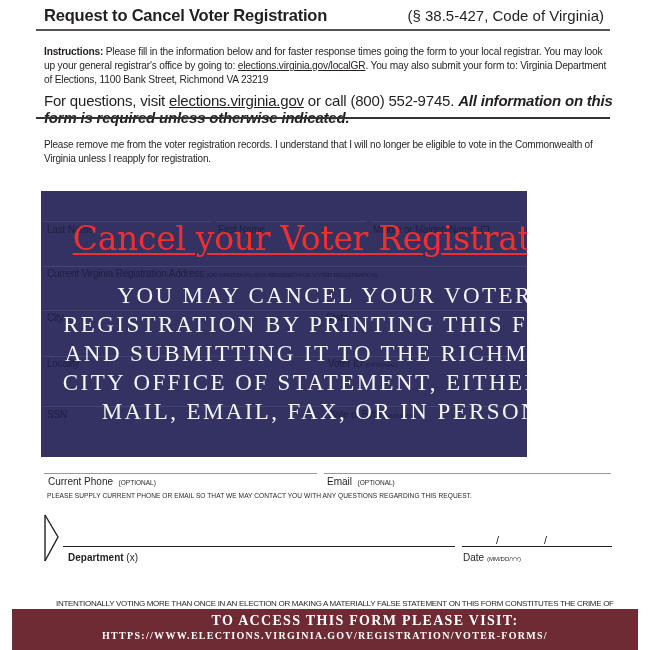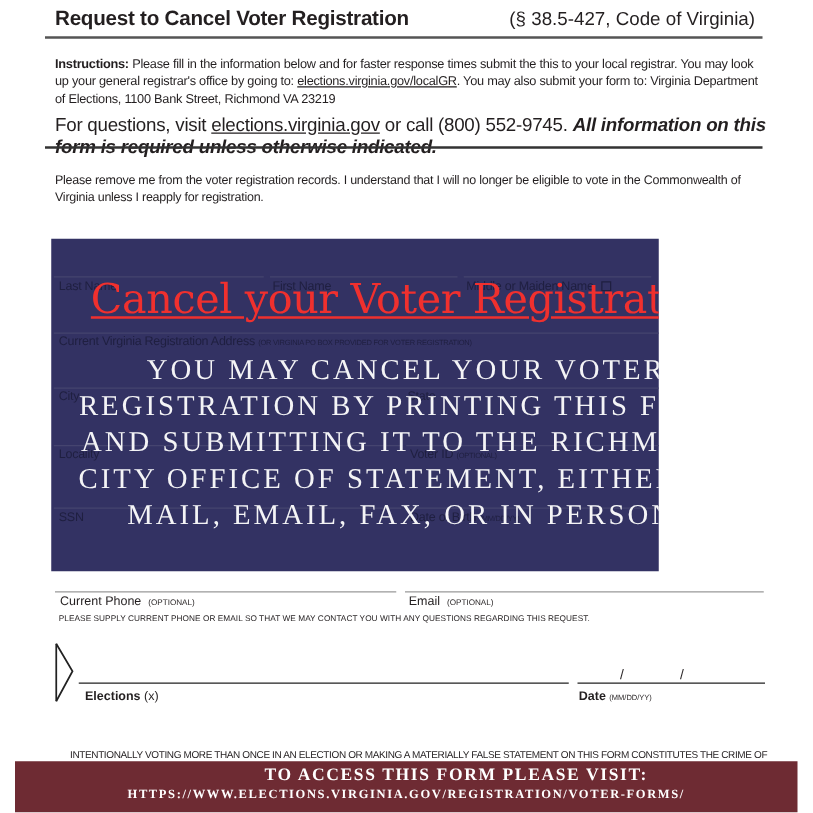--- a/index.html
+++ b/index.html
@@ -31,39 +31,39 @@
   .lbl small { font-size: 6.5px; }
   .note { left: 47px; top: 492px; font-size: 6.6px; letter-spacing: 0.05px; }
   .sig-arrow { left: 43px; top: 513px; }
   .sig-line { left: 63px; top: 546px; width: 392px; height: 1px; background: #222; }
   .date-line { left: 462px; top: 546px; width: 150px; height: 1px; background: #222; }
   .slash1 { left: 496px; top: 534px; font-size: 11px; }
   .slash2 { left: 544px; top: 534px; font-size: 11px; }
   .sig-lbl { left: 68px; top: 552px; font-size: 10px; }
   .sig-lbl b { font-weight: bold; }
   .date-lbl { left: 463px; top: 552px; font-size: 10px; }
-  .date-lbl b { font-weight: bold; }
+  .date-lbl b { font-weight: normal; }
   .date-lbl small { font-size: 6px; }
 
   .fraud-h { left: 54px; top: 610px; font-size: 8.5px; font-weight: bold; letter-spacing: -0.3px; }
   .fraud-t { left: 56px; top: 598px; width: 560px; font-size: 8px; line-height: 11px; letter-spacing: -0.3px; }
   .banner { left: 12px; top: 609px; width: 626px; height: 41px; background: #6e2b33; }
   .banner-t1 { position: absolute; left: 0; top: 4px; width: 100%; text-align: center; font-family: "Liberation Serif", serif; font-weight: bold; font-size: 14px; color: #ffffff; letter-spacing: 1.3px; margin-left: 40px; }
   .banner-t2 { position: absolute; left: 0; top: 21px; width: 100%; text-align: center; font-family: "Liberation Serif", serif; font-weight: bold; font-size: 10px; color: #ffffff; letter-spacing: 1.3px; }
 </style>
 </head>
 <body>
 
 <div class="abs title">Request to Cancel Voter Registration</div>
 <div class="abs code">(§ 38.5-427, Code of Virginia)</div>
 <div class="abs hr1"></div>
 
 <div class="abs instr">
   <b>Instructions:</b>
-  <span>Please fill in the information below and for faster response times submit the this to your local registrar.  You may look up your general registrar's office by going to:</span>
+  <span>Please fill in the information below and for faster response times going the form to your local registrar.  You may look up your general registrar's office by going to:</span>
   <a>elections.virginia.gov/localGR</a><span>.  You may also submit your form to:  Virginia Department of Elections, 1100 Bank Street, Richmond VA 23219</span>
 </div>
 
 <div class="abs q">
   <span>For questions, visit</span>
   <a>elections.virginia.gov</a>
   <span>or call (800) 552-9745.</span>
   <i>All information on this form is required unless otherwise indicated.</i>
 </div>
 <div class="abs hr2"></div>
@@ -110,21 +110,21 @@
 <div class="abs note">PLEASE SUPPLY CURRENT PHONE OR EMAIL SO THAT WE MAY CONTACT YOU WITH ANY QUESTIONS REGARDING THIS REQUEST.</div>
 
 <svg class="abs sig-arrow" width="18" height="50" viewBox="0 0 18 50">
   <polyline points="2,2 15,24 2,48" fill="none" stroke="#222" stroke-width="1.4"></polyline>
   <line x1="2" y1="2" x2="2" y2="48" stroke="#222" stroke-width="1.4"></line>
 </svg>
 <div class="abs sig-line"></div>
 <div class="abs date-line"></div>
 <div class="abs slash1">/</div>
 <div class="abs slash2">/</div>
-<div class="abs sig-lbl"><b>Elections</b> <span>(x)</span></div>
+<div class="abs sig-lbl"><b>Department</b> <span>(x)</span></div>
 <div class="abs date-lbl"><b>Date</b> <small>(MM/DD/YY)</small></div>
 
 <div class="abs fraud-h">FRAUD WARNING</div>
 <div class="abs fraud-t">INTENTIONALLY VOTING MORE THAN ONCE IN AN ELECTION OR MAKING A MATERIALLY FALSE STATEMENT ON THIS FORM CONSTITUTES THE CRIME OF ELECTION FRAUD, WHICH IS PUNISHABLE UNDER VIRGINIA LAW AS A FELONY.  VIOLATORS MAY BE SENTENCED TO UP TO 10 YEARS IN PRISON OR UP TO 12 MONTHS IN JAIL AND/OR FINED UP TO $2,500.</div>
 
 <div class="abs banner">
   <div class="banner-t1">TO ACCESS THIS FORM PLEASE VISIT:</div>
   <div class="banner-t2">HTTPS://WWW.ELECTIONS.VIRGINIA.GOV/REGISTRATION/VOTER-FORMS/</div>
 </div>
 

